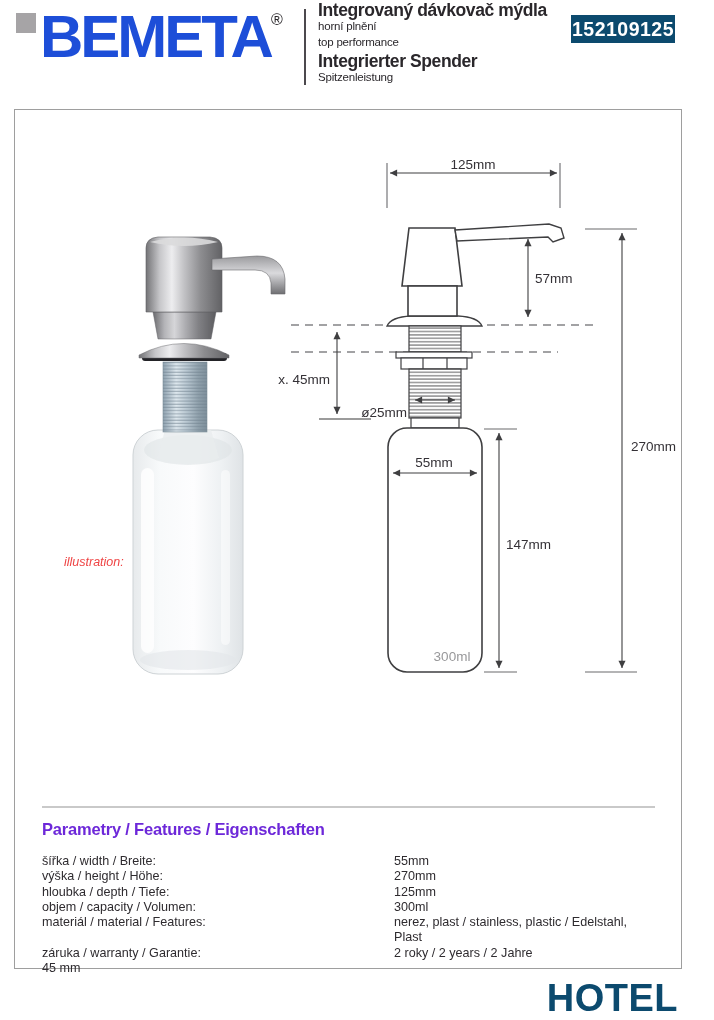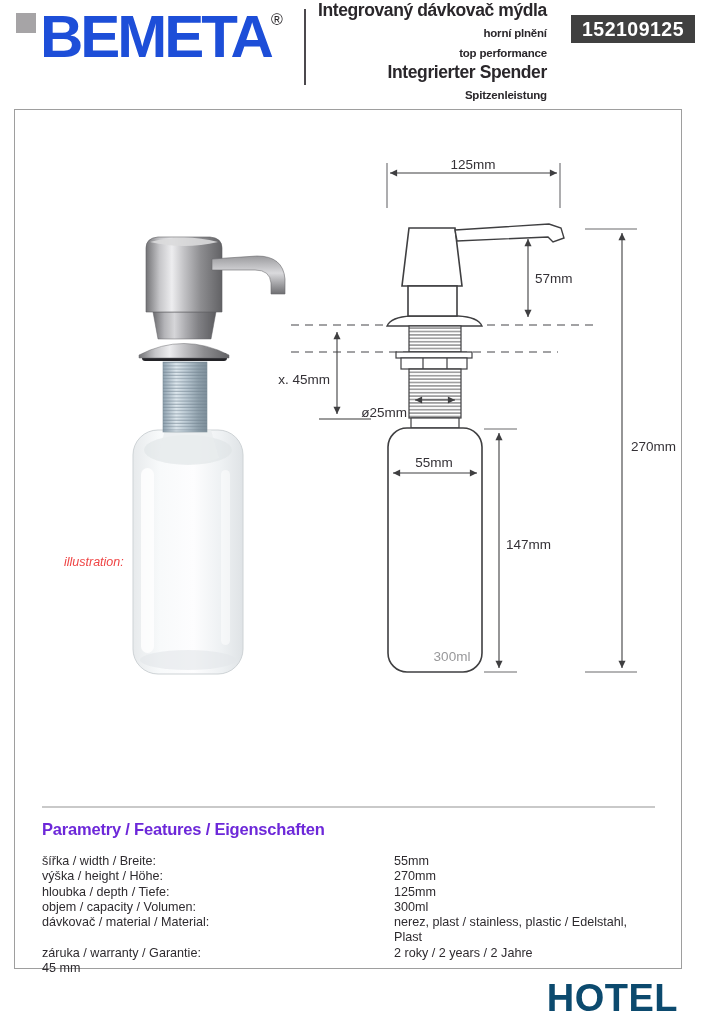--- a/index.html
+++ b/index.html
@@ -7,24 +7,24 @@
     width:714px;height:1020px;position:relative;background:#ffffff;
     font-family:"Liberation Sans", sans-serif;color:#2a272b;overflow:hidden;
   }
   .abs{position:absolute;}
 
   
   .logo-square{left:16px;top:13px;width:20px;height:20px;background:#a6a4a6;}
   .brand-text{left:40px;top:7px;font-size:60px;font-weight:700;letter-spacing:-3px;line-height:1;color:#1d4ed8;}
   .registered{left:271px;top:11px;font-size:16px;font-weight:400;color:#29262a;}
   .header-sep{left:304px;top:9px;width:2px;height:76px;background:#4c494d;}
-  .titles{left:318px;top:1px;line-height:1;text-align:right;}
+  .titles{left:318px;top:1px;line-height:1;}
   .title-main{font-size:17.5px;font-weight:700;letter-spacing:-0.4px;line-height:19px;}
-  .title-sub{font-size:11.5px;font-weight:700;letter-spacing:-0.2px;line-height:13px;margin-bottom:3px;margin-top:7px;}
-  .code-badge{left:571px;top:15px;width:124px;height:28px;background:#404040;color:#ffffff;
+  .title-sub{font-size:11.5px;font-weight:400;letter-spacing:-0.2px;line-height:13px;margin-bottom:3px;}
+  .code-badge{left:571px;top:15px;width:104px;height:28px;background:#0c4a6e;color:#ffffff;
     font-size:19.5px;font-weight:700;text-align:center;line-height:28px;letter-spacing:0.5px;}
 
   
   .main-panel{left:14px;top:109px;width:666px;height:858px;border:1px solid #9e9e9e;background:#fff;}
   .illustration-label{left:64px;top:555px;font-size:12.5px;font-style:italic;color:#ef4444;}
 
   
   .divider{left:42px;top:806px;width:613px;height:2px;background:#c9c9c9;}
   .param-heading{left:42px;top:820px;font-size:16.5px;font-weight:700;letter-spacing:-0.2px;color:#6d28d9;}
   .param-table{left:42px;top:854px;width:610px;font-size:12.6px;line-height:15.3px;color:#2e2b2f;}
@@ -203,21 +203,21 @@
   </div>
   <div class="param-row">
     <span class="param-label">hloubka / depth / Tiefe:</span>
     <span class="param-value">125mm</span>
   </div>
   <div class="param-row">
     <span class="param-label">objem / capacity / Volumen:</span>
     <span class="param-value">300ml</span>
   </div>
   <div class="param-row">
-    <span class="param-label">dávkovač / material / Material:</span>
+    <span class="param-label">materiál / material / Features:</span>
     <span class="param-value">nerez, plast / stainless, plastic / Edelstahl, Plast</span>
   </div>
   <div class="param-row">
     <span class="param-label">záruka / warranty / Garantie:</span>
     <span class="param-value">2 roky / 2 years / 2 Jahre</span>
   </div>
   <div class="param-row">
     <span class="param-value">45 mm</span>
   </div>
 </div>

